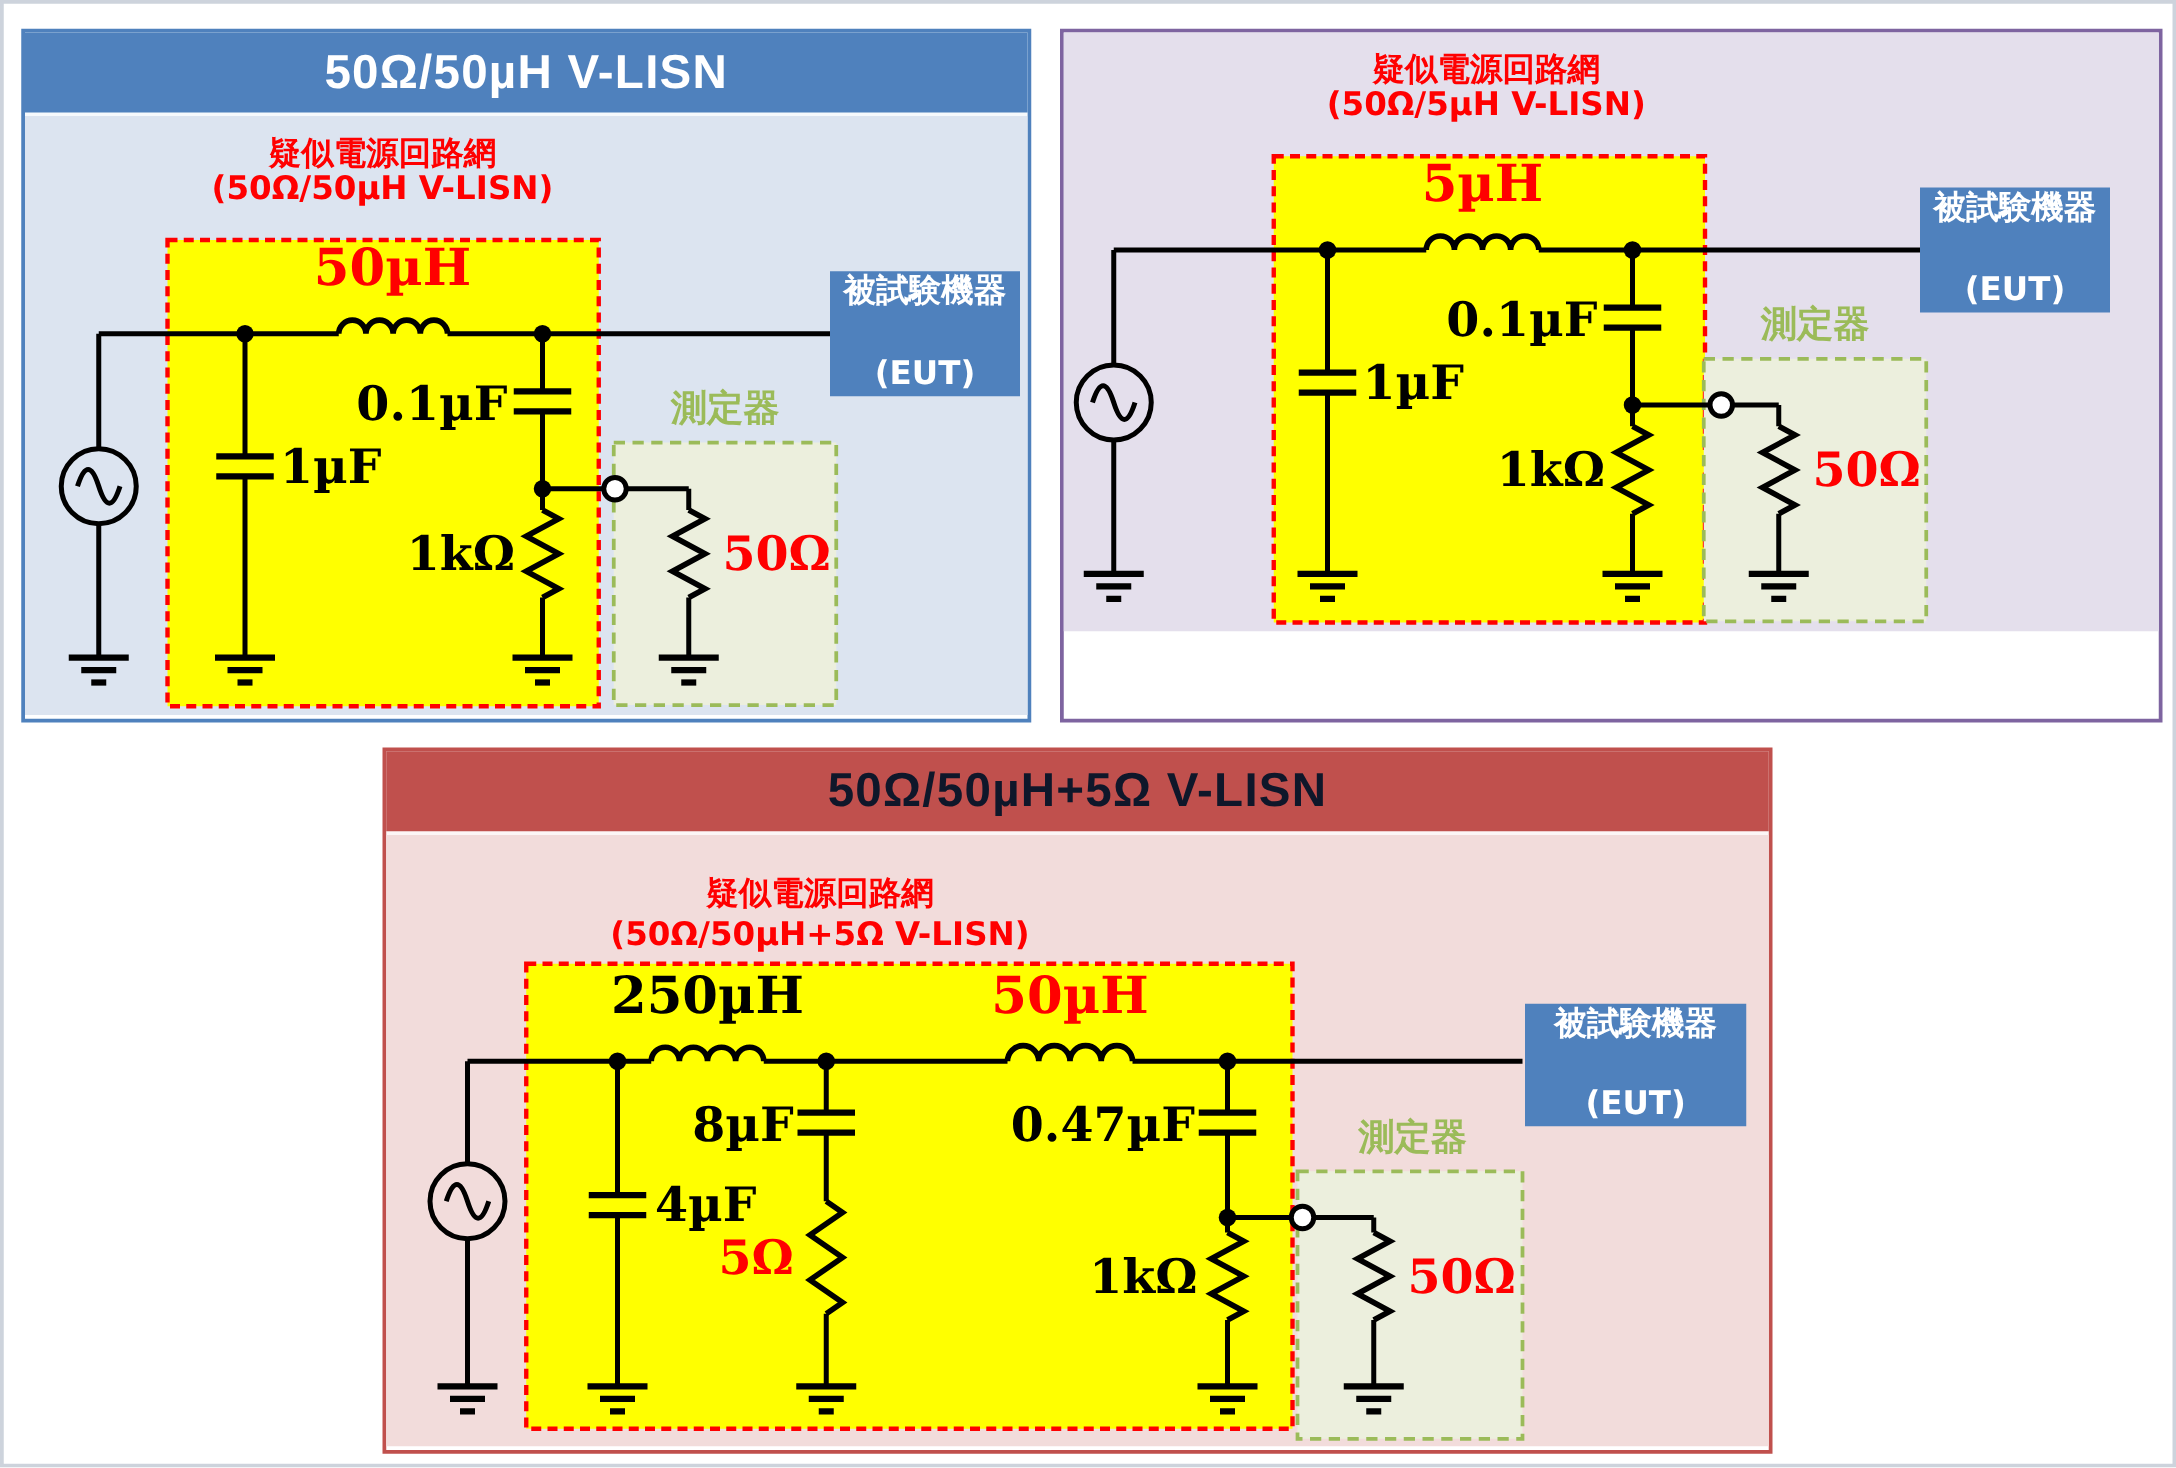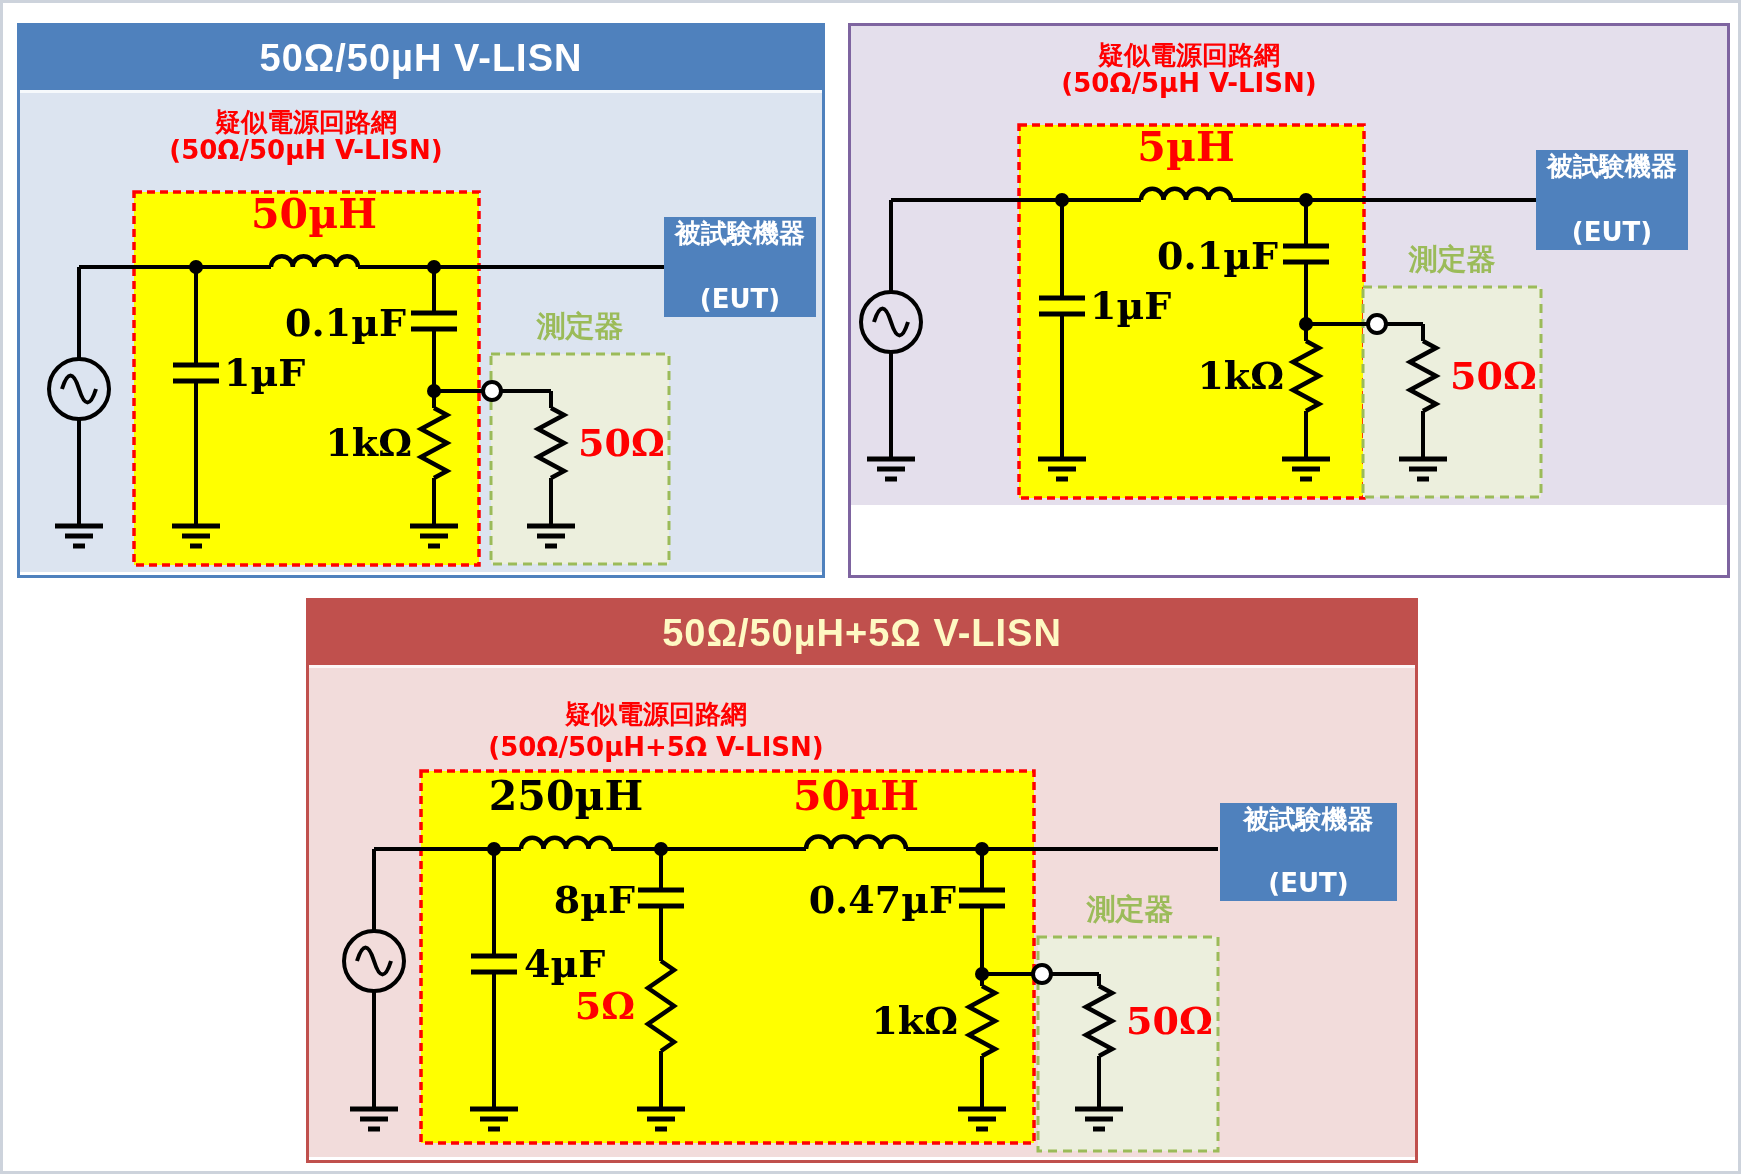--- a/index.html
+++ b/index.html
@@ -144,21 +144,21 @@
           <text x="601" y="243" text-anchor="middle" class="cjk">測定器</text>
         </svg>
       <div class="eut" style="background: rgb(79, 129, 189);">
         <div>被試験機器</div>
         <div>(EUT)</div>
       </div>
     </div>
   </section>
 
   <section class="panel" id="p2" style="border-color: rgb(192, 80, 77);">
-    <div class="titlebar" style="background: rgb(192, 80, 77); color: #fef9c3;">50Ω/50µH+5Ω V-LISN</div>
+    <div class="titlebar" style="background: rgb(192, 80, 77); color: #0f172a;">50Ω/50µH+5Ω V-LISN</div>
     <div class="pbody" style="background: rgb(242, 220, 219);">
       <svg id="c2" width="1112" height="498" viewBox="0 0 1112 498">
           <rect x="112" y="103" width="613" height="372" fill="#FFFF00" stroke="#FF0000" stroke-width="3.5" stroke-dasharray="8 5"></rect>
           <rect x="729" y="269" width="180" height="214" fill="#ECEFDD" stroke="#9BBB59" stroke-width="3" stroke-dasharray="9 6"></rect>
           <line x1="65" y1="181" x2="212" y2="181" stroke="#000000" stroke-width="4"></line>
           <line x1="302" y1="181" x2="497" y2="181" stroke="#000000" stroke-width="4"></line>
           <line x1="597" y1="181" x2="909" y2="181" stroke="#000000" stroke-width="4"></line>
           <line x1="65" y1="181" x2="65" y2="263" stroke="#000000" stroke-width="4"></line>
           <line x1="65" y1="323" x2="65" y2="441" stroke="#000000" stroke-width="4"></line>
           <line x1="185" y1="181" x2="185" y2="288" stroke="#000000" stroke-width="4"></line>

